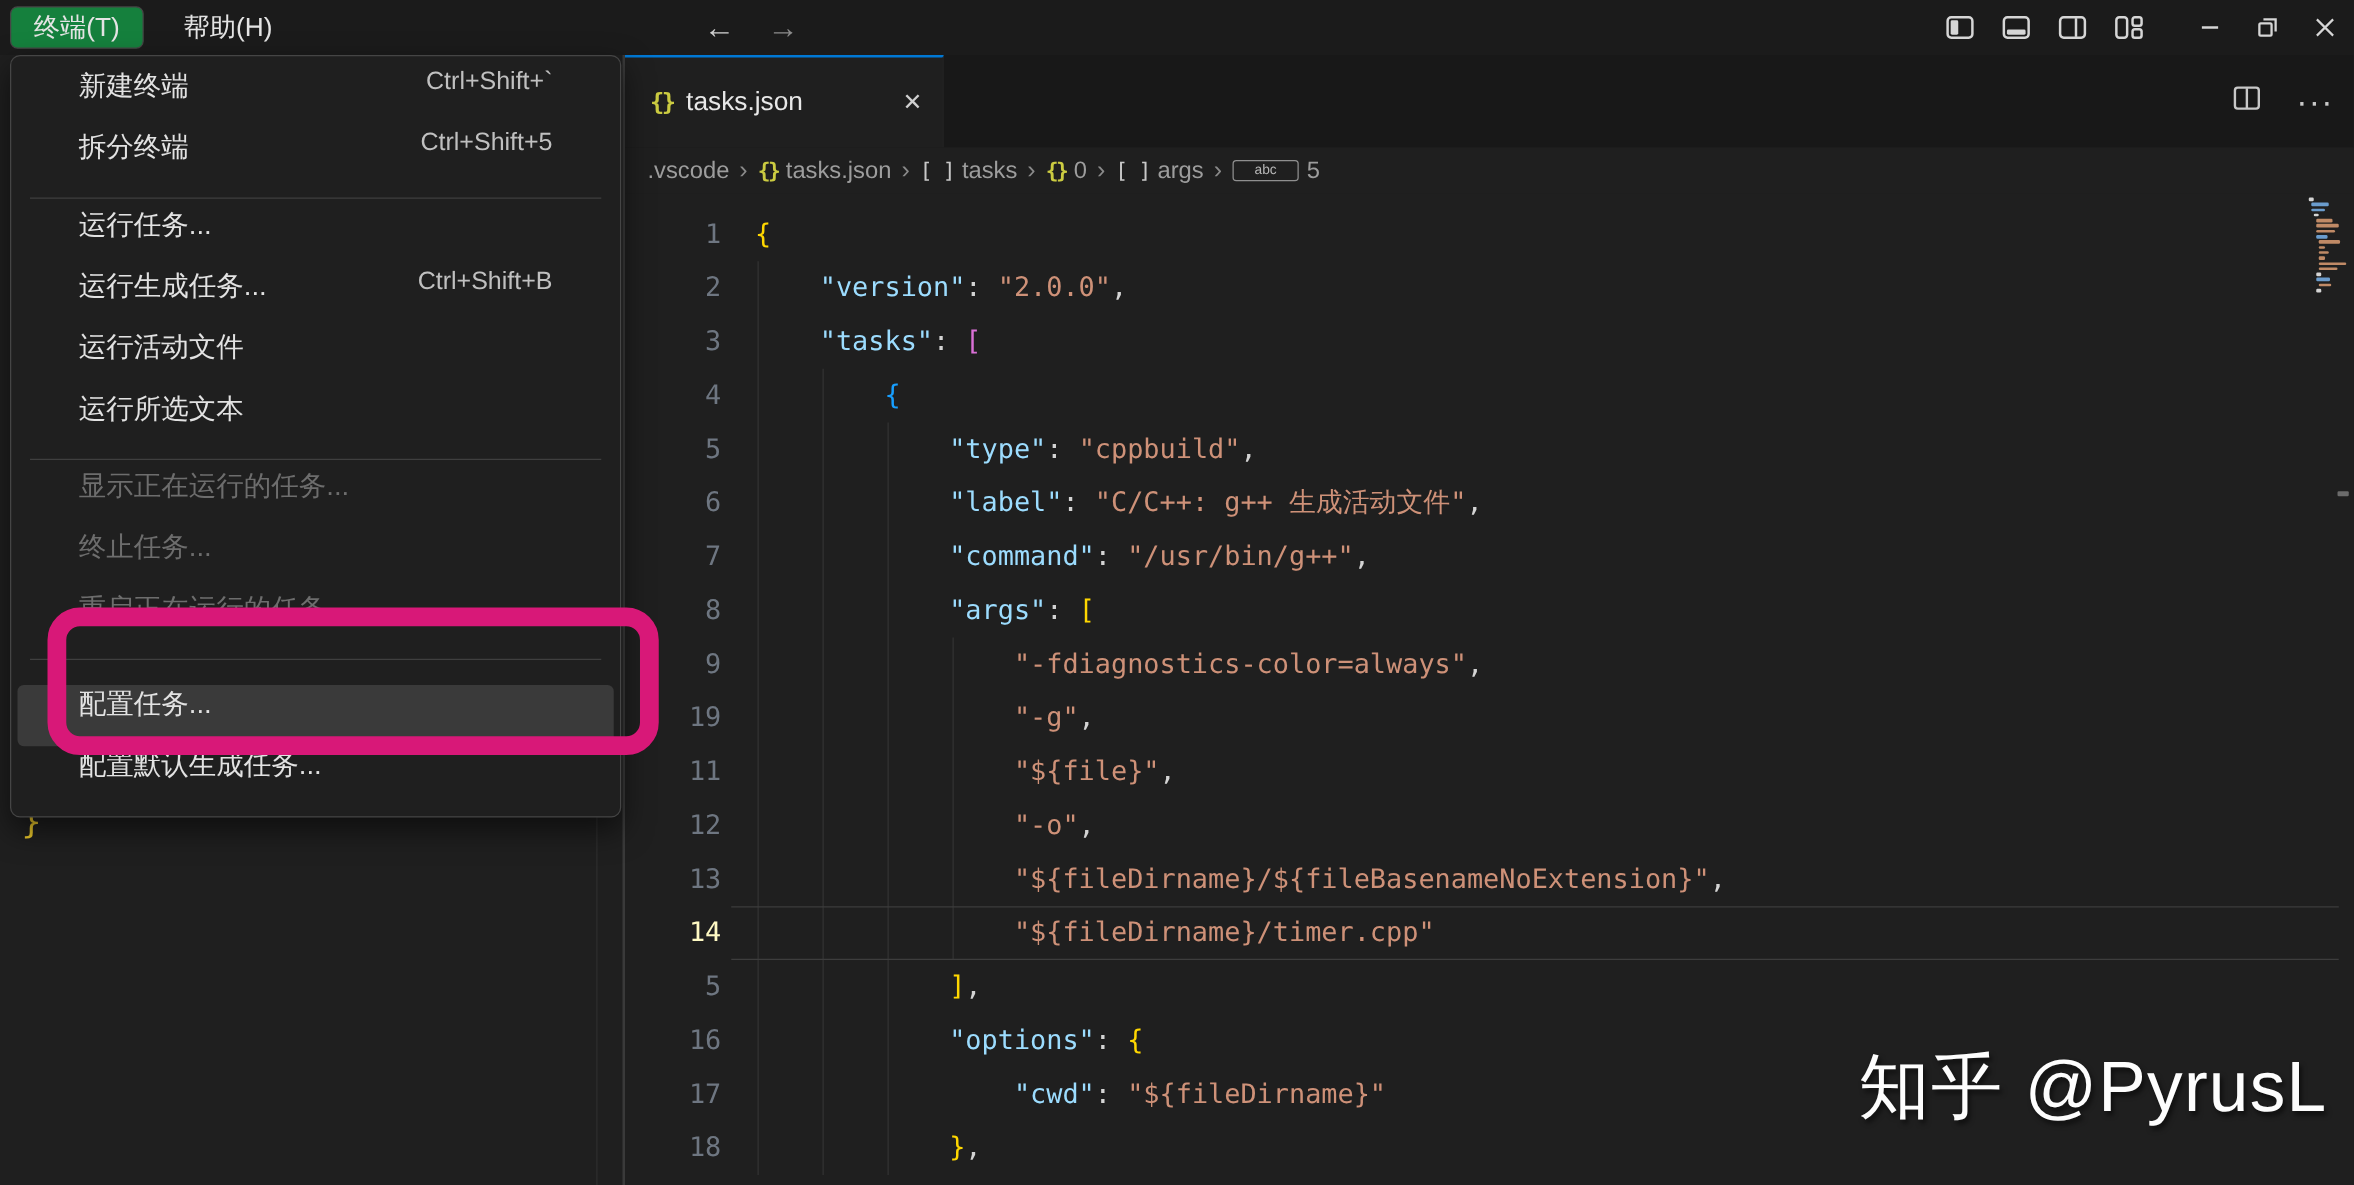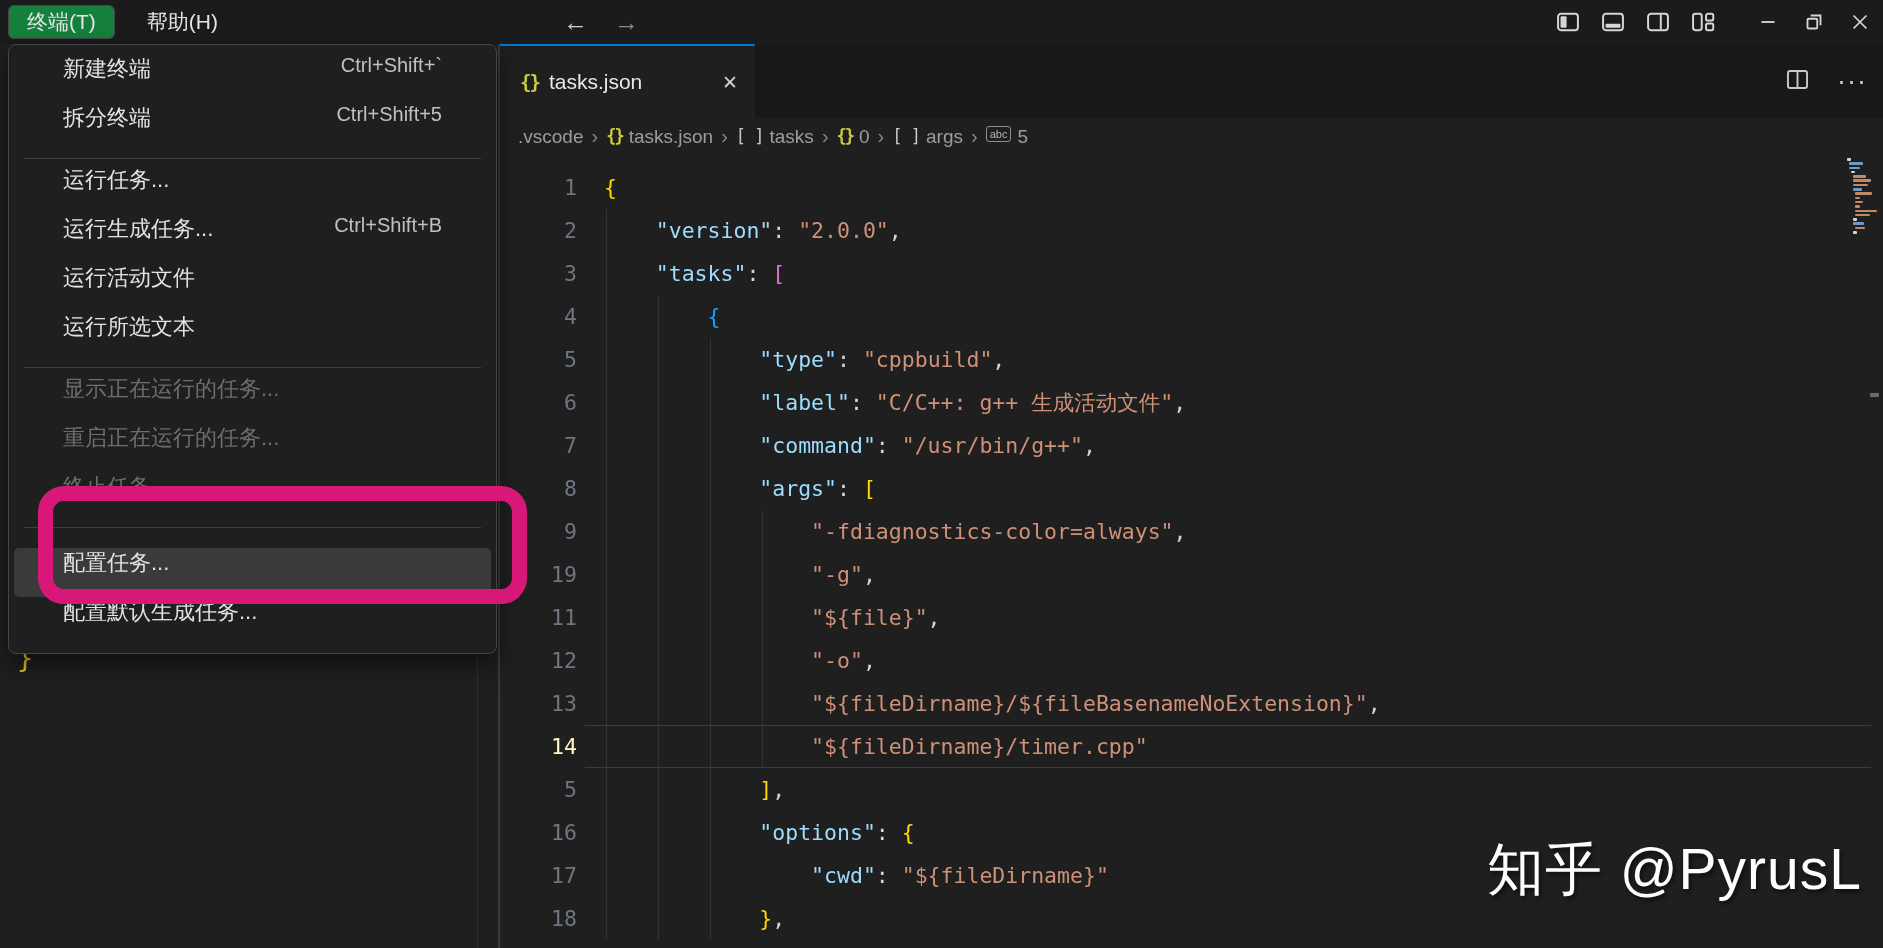--- a/index.html
+++ b/index.html
@@ -30,24 +30,24 @@
   .tabstrip { position:absolute; left:0; top:0; width:1383px; height:74px; background:#181818; }
   .tab { position:absolute; left:0; top:0; width:255px; height:74px; background:#1f1f1f; border-top:2px solid #0078d4; border-right:1px solid #222; display:flex; align-items:center; padding:0 16px 0 20px; }
   .tab-icon { font-family:"DejaVu Sans Mono", monospace; font-size:19px; font-weight:bold; color:#cbcb41; margin-right:10px; letter-spacing:-2px; }
   .tab-label { font-size:21px; color:#e8e8e8; }
   .tab-close { margin-left:auto; font-size:19px; color:#d0d0d0; }
   .editor-actions { position:absolute; right:16px; top:0; height:74px; display:flex; align-items:center; gap:26px; color:#c8c8c8; }
   .ellipsis-glyph { font-size:27px; letter-spacing:1px; color:#c8c8c8; line-height:1; }
 
   .breadcrumb { position:absolute; left:0; top:74px; width:1383px; height:37px; background:#1f1f1f; display:flex; align-items:center; padding-left:18px; font-size:19px; color:#9d9d9d; white-space:nowrap; }
   .bc-sep { margin:0 8px; color:#8a8a8a; font-size:20px; }
-  .bc-item { display:flex; align-items:flex-start; gap:6px; }
+  .bc-item { display:flex; align-items:center; gap:6px; }
   .bc-braces { font-family:"DejaVu Sans Mono", monospace; font-weight:bold; letter-spacing:-2px; font-size:17px; }
   .bc-brackets { font-family:"DejaVu Sans Mono", monospace; color:#c8c8c8; font-size:17px; letter-spacing:-1px; }
-  .bc-abc { border:1px solid #8f8f8f; border-radius:3px; font-size:11px; padding:1px 3px; color:#b5b5b5; line-height:1.1; }
+  .bc-abc { border:1px solid #8f8f8f; border-radius:3px; font-size:11px; padding:1px 17px; color:#b5b5b5; line-height:1.1; }
 
   
   .code-area { position:absolute; left:0; top:111px; width:1383px; height:793px; overflow:hidden; font-family:"DejaVu Sans Mono", monospace; font-size:21.5px; }
   .code-lines { position:relative; padding-top:11px; z-index:2; }
   .code-line { display:flex; height:43px; line-height:43px; white-space:pre; }
   .ln { width:77px; flex:none; text-align:right; color:#6e7681; }
   .code-line.current .ln { color:#fef9c3; }
   .lt { margin-left:27px; }
   .tk-p { color:#d4d4d4; } .tk-k { color:#9cdcfe; } .tk-s { color:#ce9178; }
   .tk-y { color:#ffd700; } .tk-m { color:#da70d6; } .tk-b { color:#179fff; }
@@ -262,25 +262,25 @@
     <div class="menu-row">
       <span class="ml">运行所选文本</span>
       <span class="ms"></span>
     </div>
     <div class="menu-sep"></div>
     <div class="menu-row disabled">
       <span class="ml">显示正在运行的任务...</span>
       <span class="ms"></span>
     </div>
     <div class="menu-row disabled">
+      <span class="ml">终止任务...</span>
+      <span class="ms"></span>
+    </div>
+    <div class="menu-row disabled">
       <span class="ml">重启正在运行的任务...</span>
-      <span class="ms"></span>
-    </div>
-    <div class="menu-row disabled">
-      <span class="ml">终止任务...</span>
       <span class="ms"></span>
     </div>
     <div class="menu-sep"></div>
     <div class="menu-row hl">
       <span class="ml">配置任务...</span>
       <span class="ms"></span>
     </div>
     <div class="menu-row">
       <span class="ml">配置默认生成任务...</span>
       <span class="ms"></span>

